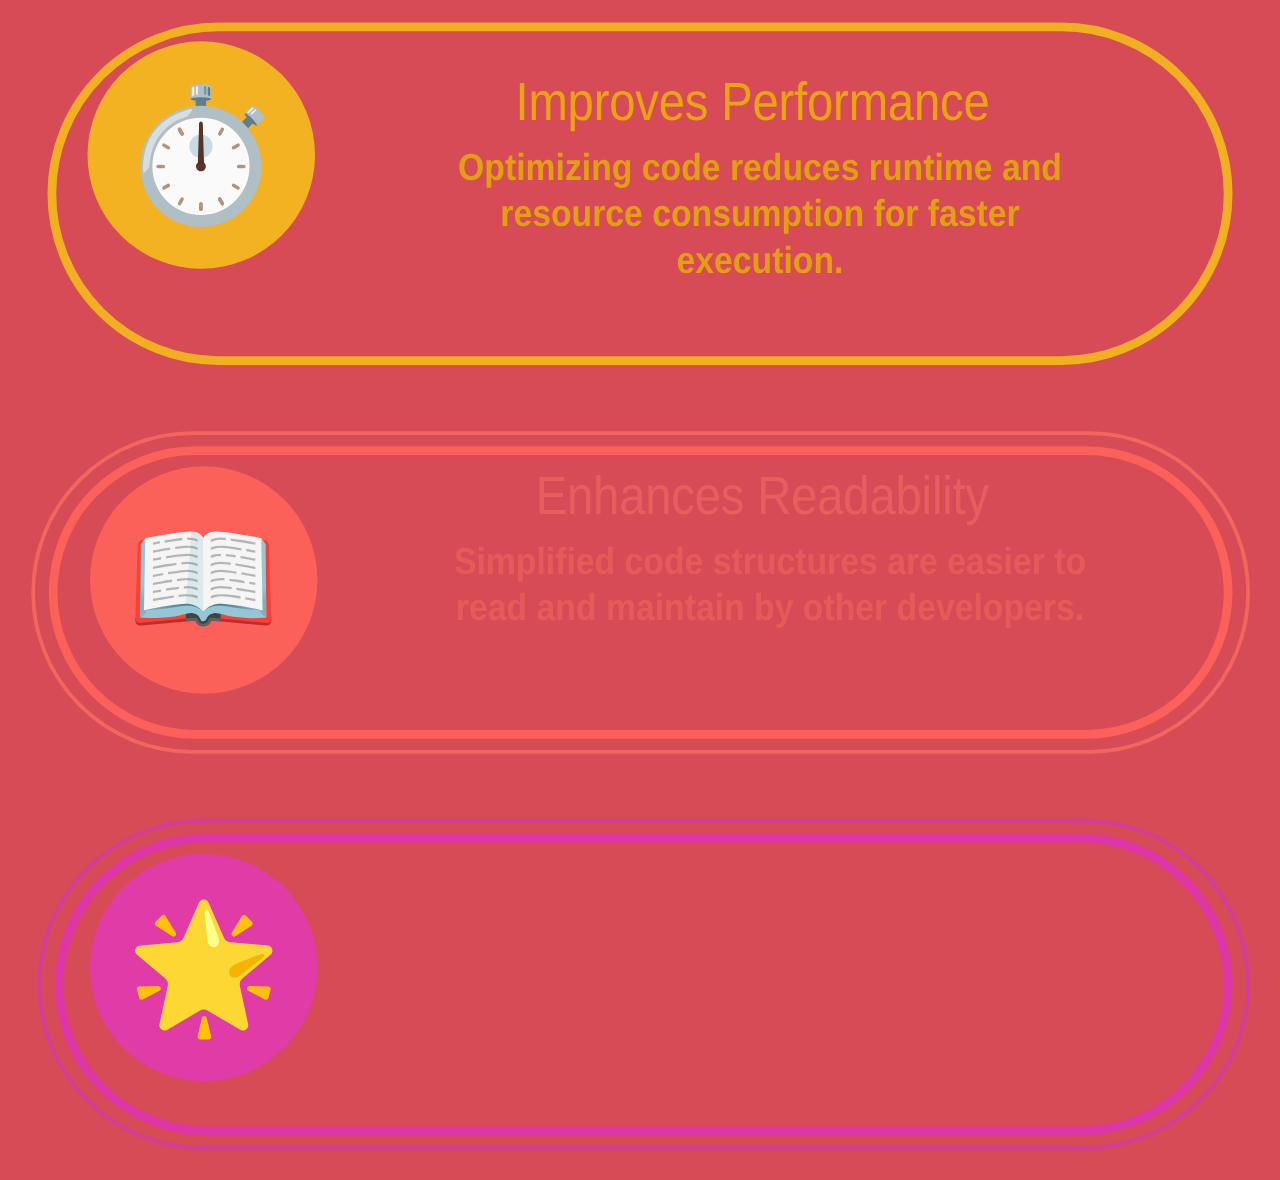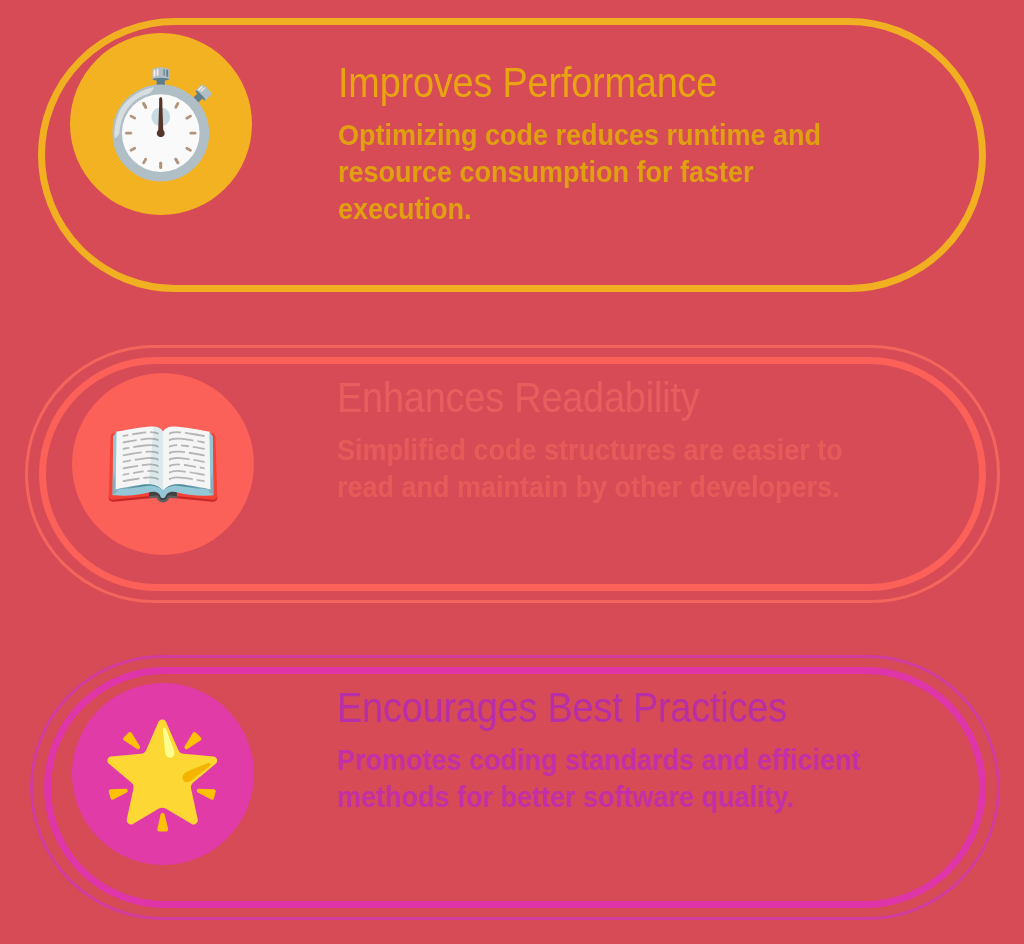--- a/index.html
+++ b/index.html
@@ -56,20 +56,21 @@
   }
   .icon-glyph {
     line-height: 1;
     display: block;
     font-family: "DejaVu Sans", sans-serif;
   }
 
   .text-col {
     position: absolute;
     box-sizing: border-box;
+    text-align: center;
   }
   .card-title {
     margin: 0;
     font-family: "Liberation Sans", sans-serif;
     font-weight: 400;
     letter-spacing: -0.2px;
     transform: scaleX(0.88);
     transform-origin: left center;
     white-space: nowrap;
   }
@@ -166,19 +167,15 @@
       <p class="card-desc">Simplified code structures are easier to read and maintain by other developers.</p>
     </div>
   </div>
 
   <div class="card" id="card-3">
     <div class="ring-outer"></div>
     <div class="ring-inner"></div>
     <div class="icon-wrap">
       <span class="icon-glyph">🌟</span>
     </div>
-    <div class="text-col">
-      <h2 class="card-title">Encourages Best Practices</h2>
-      <p class="card-desc">Promotes coding standards and efficient methods for better software quality.</p>
-    </div>
   </div>
 
 </div>
 
 </body></html>

